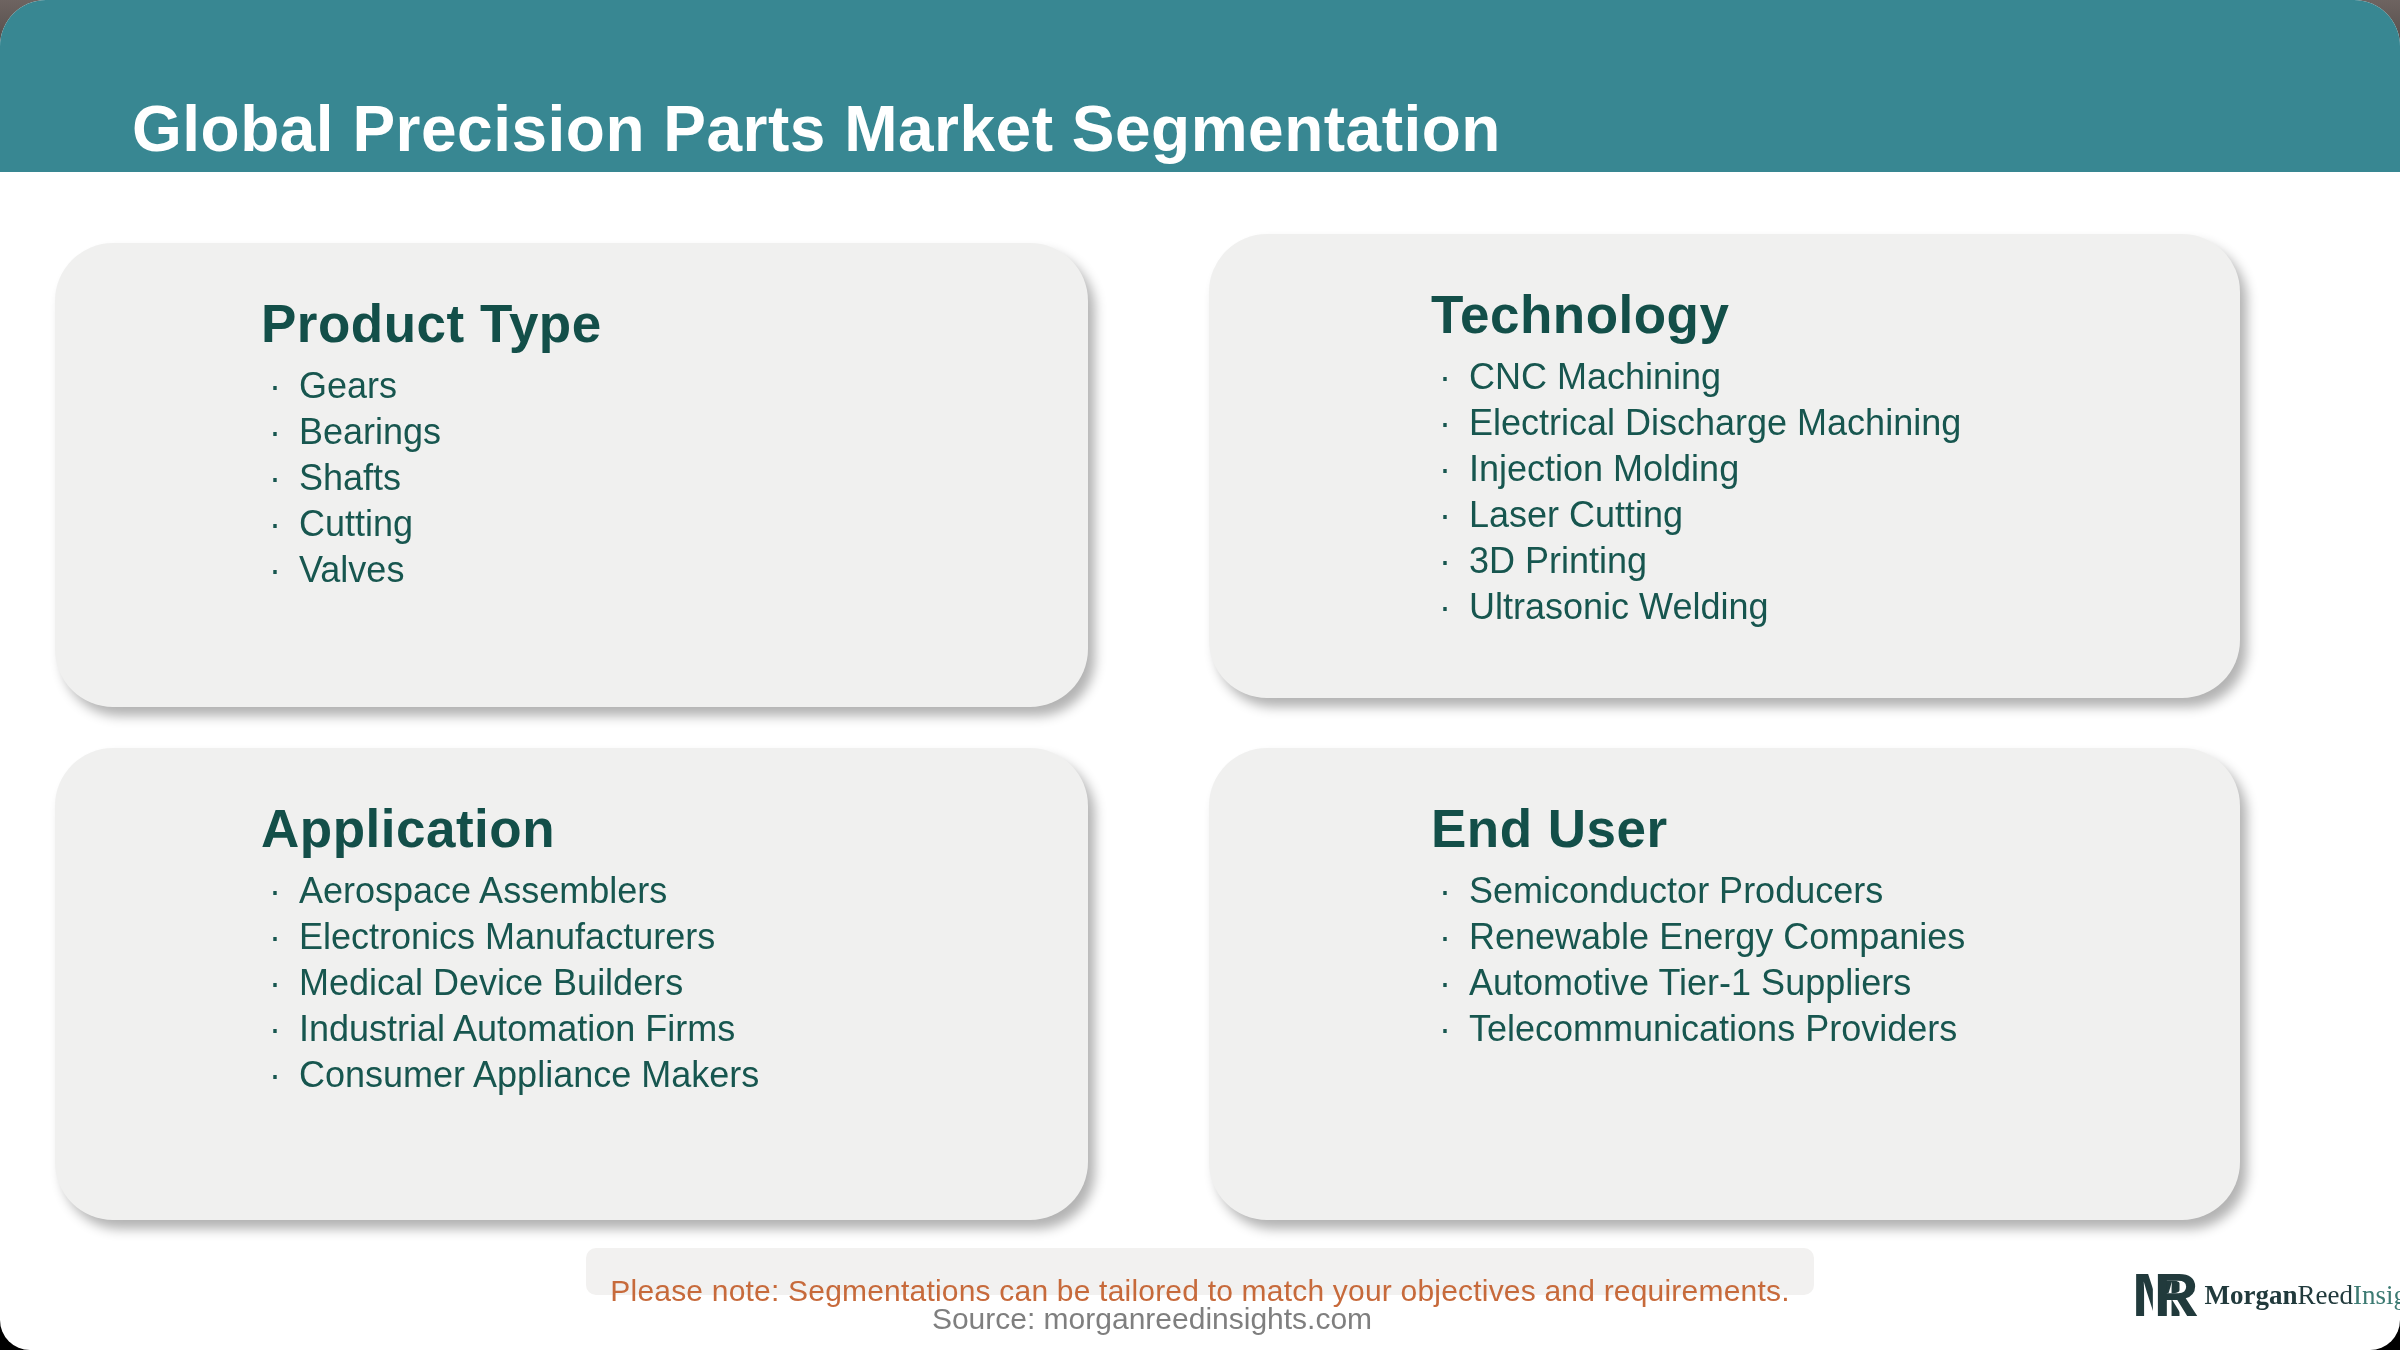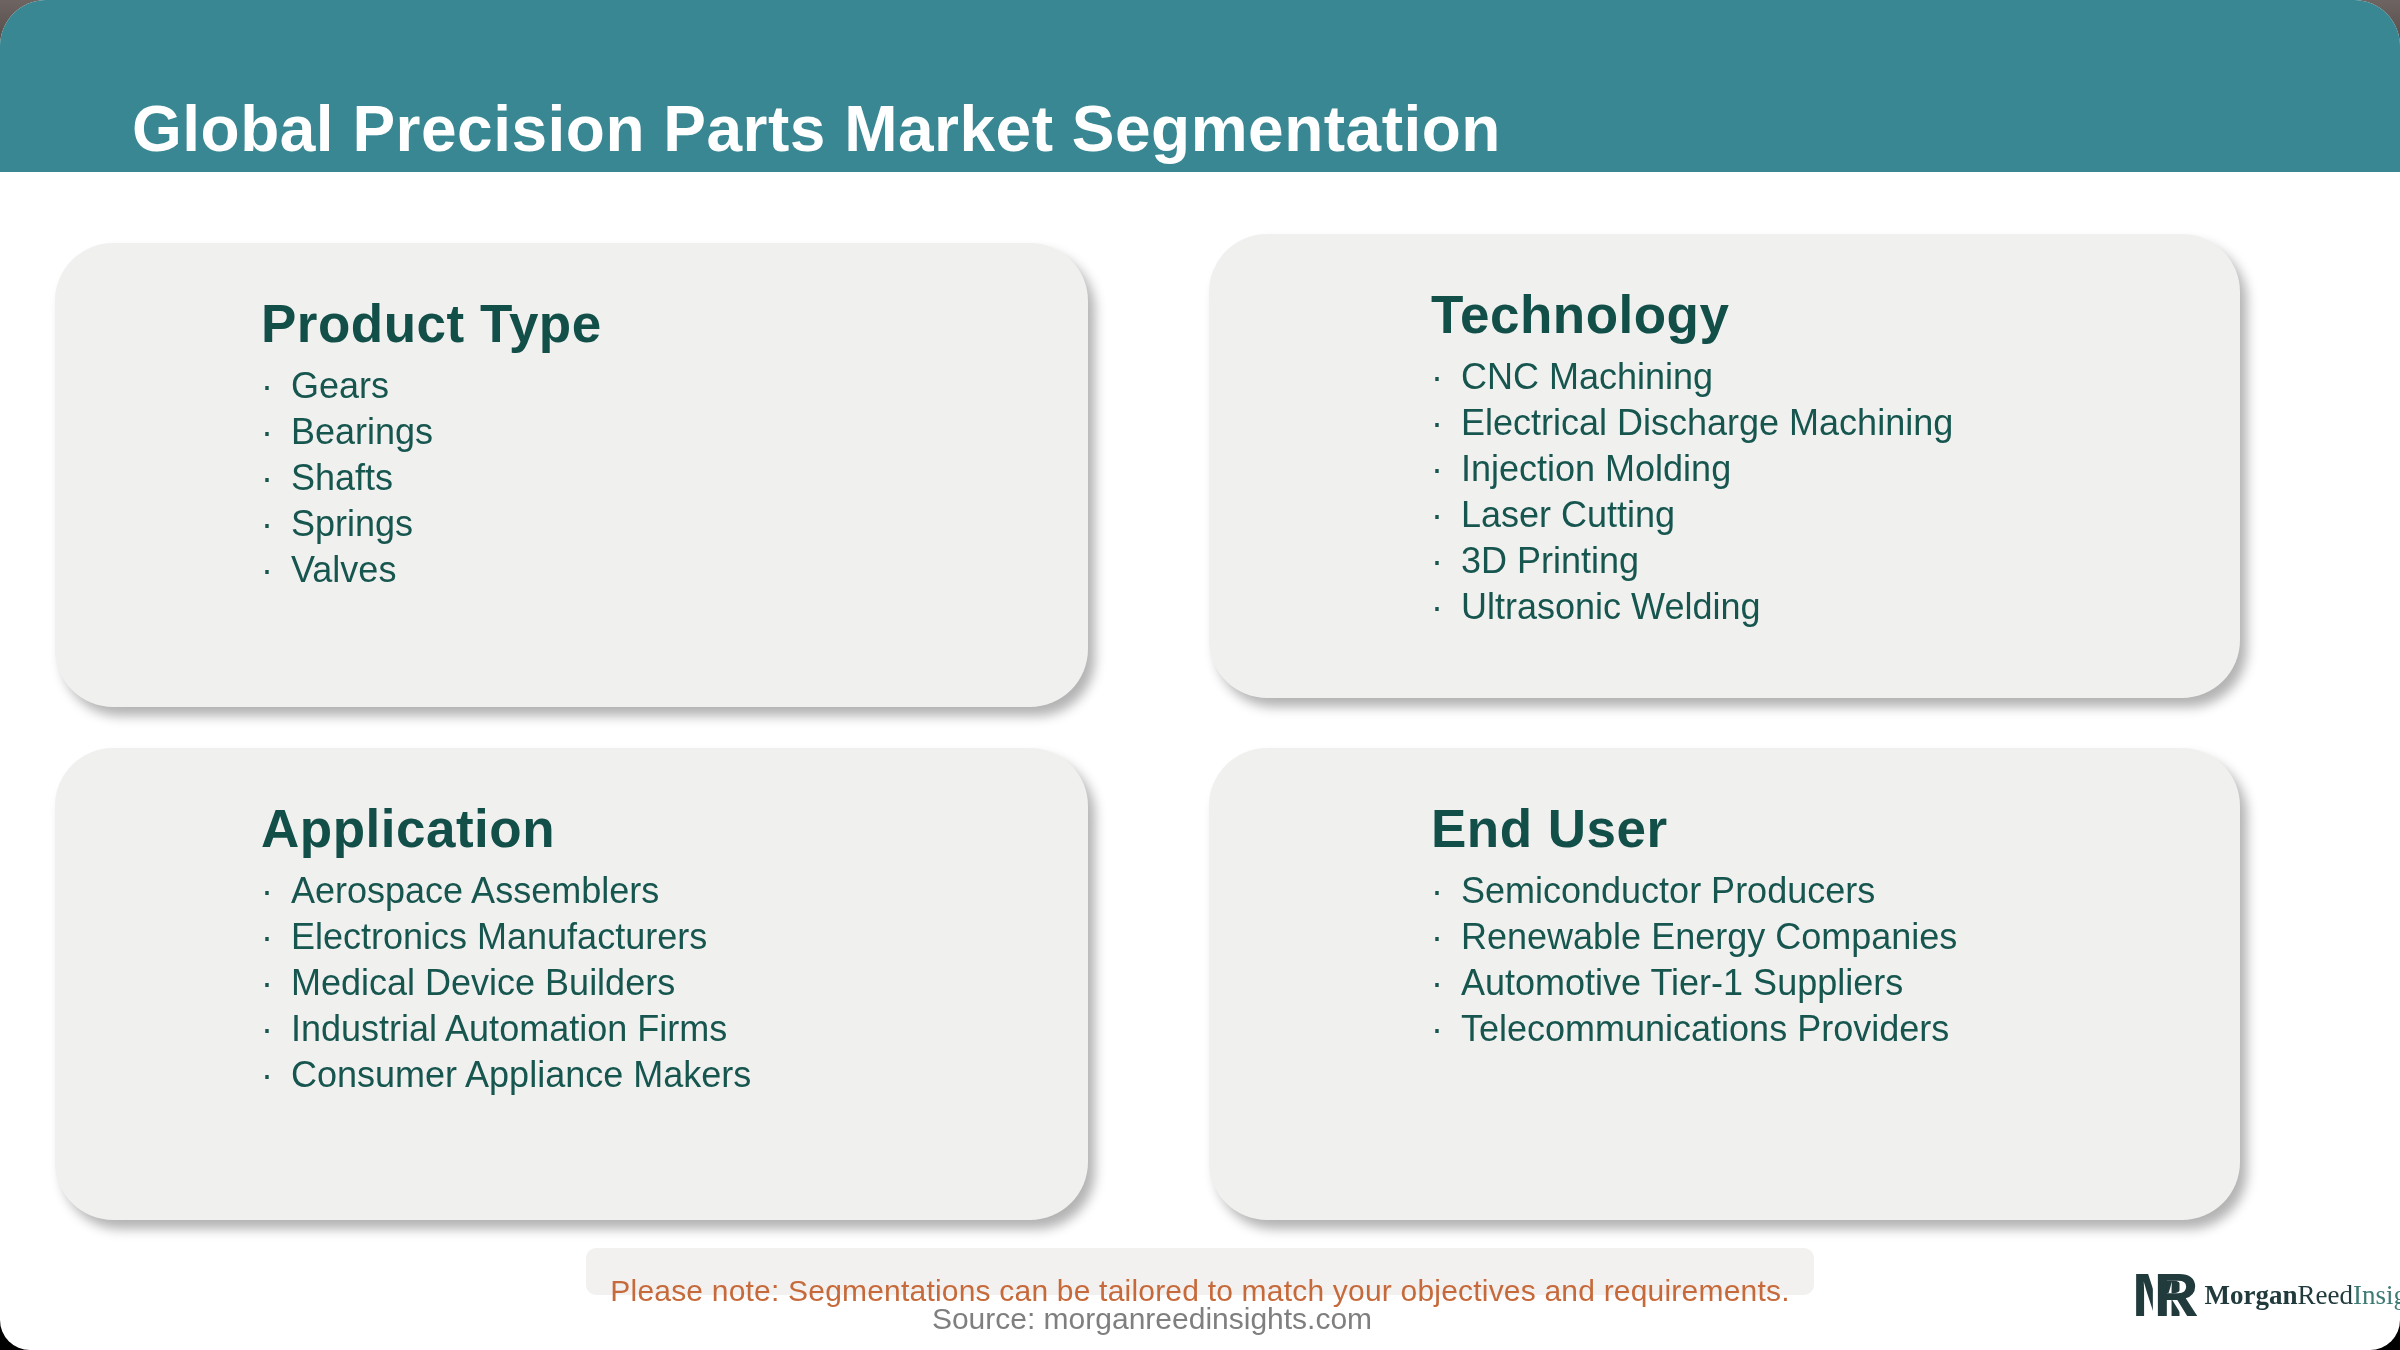--- a/index.html
+++ b/index.html
@@ -28,21 +28,21 @@
   }
   .card.pos0{left:55px;top:243px;width:1033px;height:464px;padding-left:206px;box-sizing:border-box;}
   .card.pos1{left:1209px;top:234px;width:1031px;height:464px;padding-left:222px;box-sizing:border-box;}
   .card.pos2{left:55px;top:748px;width:1033px;height:472px;padding-left:206px;box-sizing:border-box;}
   .card.pos3{left:1209px;top:748px;width:1031px;height:472px;padding-left:222px;box-sizing:border-box;}
   .card-title{
     margin:50px 0 0 0;font-size:53px;line-height:62px;font-weight:bold;
     color:var(--heading,#134f49);letter-spacing:.5px;
   }
   .card-list{
-    list-style:none;margin:8px 0 0 0;padding:0;
+    list-style:none;margin:8px 0 0 8px;padding:0;
   }
   .card-list li{
     font-size:36px;line-height:46px;color:var(--item,#17564f);
     white-space:nowrap;
   }
   .bullet{display:inline-block;width:30px;font-size:36px;}
   .note-banner{
     position:absolute;left:586px;top:1248px;width:1228px;height:47px;
     background:#f2f1f0;border-radius:10px;
     display:flex;align-items:center;justify-content:center;
@@ -77,21 +77,21 @@
   <div class="header-band">
     <h1 class="page-title">Global Precision Parts Market Segmentation</h1>
   </div>
 
   <div class="card pos0">
     <h2 class="card-title">Product Type</h2>
     <ul class="card-list">
         <li><span class="bullet">·</span><span>Gears</span></li>
         <li><span class="bullet">·</span><span>Bearings</span></li>
         <li><span class="bullet">·</span><span>Shafts</span></li>
-        <li><span class="bullet">·</span><span>Springs</span></li>
+        <li><span class="bullet">·</span><span>Cutting</span></li>
         <li><span class="bullet">·</span><span>Valves</span></li>
       </ul>
   </div>
 
   <div class="card pos1">
     <h2 class="card-title">Technology</h2>
     <ul class="card-list">
         <li><span class="bullet">·</span><span>CNC Machining</span></li>
         <li><span class="bullet">·</span><span>Electrical Discharge Machining</span></li>
         <li><span class="bullet">·</span><span>Injection Molding</span></li>

